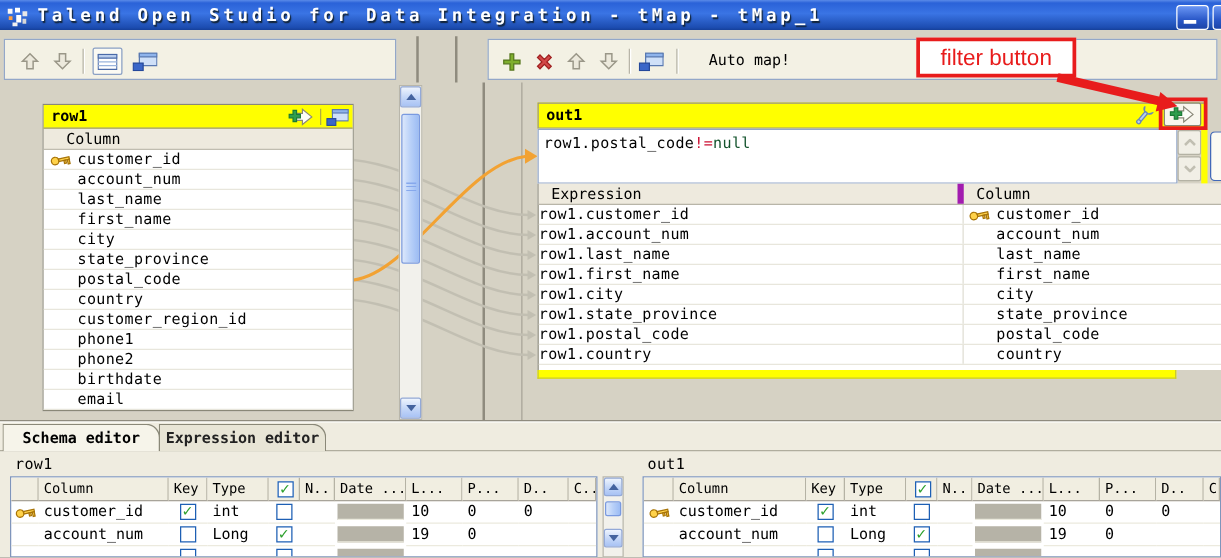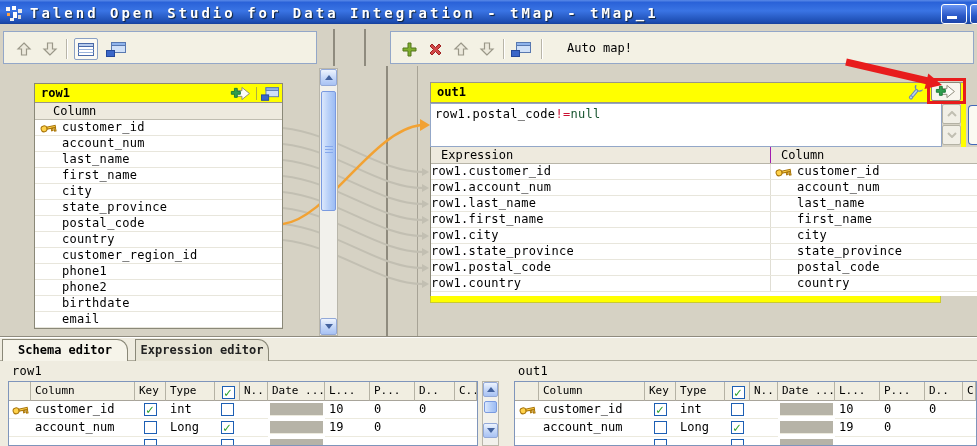--- a/index.html
+++ b/index.html
@@ -70,38 +70,38 @@
     padding:3px 4px; line-height:15px; letter-spacing:.3px; cursor:text;}
   .e-op{ color:#cc1133; } .e-null{ color:#14532d; }
   .spinners{ left:942px; top:104px; width:19px; height:42px;}
   .spbtn{ position:absolute; left:0; width:19px; height:20px; background:#f1efe6; border:1px solid #b4b2a4; border-radius:2px;
     display:flex; align-items:center; justify-content:center;}
   .spbtn svg{ opacity:.55;}
   .ystrip{ left:961px; top:103px; width:5px; height:44px; background:#ffff00;}
   .cutbtn{ left:968px; top:105px; width:9px; height:40px; background:#fbfaf2; border:1px solid #4268b8; border-right:none; border-radius:4px 0 0 4px;}
   .maptable{ left:430px; top:147px; width:547px; background:#fff; border-left:1px solid #8a8878;}
   .maphdr{ display:flex; height:17px; background:#eeeade; border-bottom:1px solid #b8b5a8; line-height:16px;}
-  .maphdr .h1{ width:340px; padding-left:10px; border-right:1px solid #a21caf;}
+  .maphdr .h1{ width:340px; padding-left:10px; border-right:5px solid #a21caf;}
   .maphdr .h2{ flex:1; padding-left:10px;}
   .orow{ display:flex; height:16px; line-height:15px; border-bottom:1px solid #e8e6dc; letter-spacing:.3px; cursor:pointer;}
   .oexp{ width:340px; border-right:1px solid #e0ded4;}
   .ocol{ flex:1; position:relative; padding-left:26px;}
   .ocol .keyic{ position:absolute; left:4px; top:2px;}
   .mapfoot{ left:430px; top:296px; width:511px; height:7px; background:#ffff00; border:1px solid #caca30; border-top:none;}
   .mappad{ left:430px; top:292px; width:547px; height:4px; background:#fff; border-left:1px solid #8a8878;}
 
   
   .curves{ left:283px; top:60px; pointer-events:none;}
 
   
   .bottom{ left:0; top:336px; width:977px; height:110px; background:#efece0; border-top:1px solid #8f8b7e; box-shadow:inset 0 1px 0 #fff;}
   .tab{ position:absolute; top:339px; height:22px; border:1px solid #8a8878; border-bottom:none; border-radius:0 11px 0 0;
     font-weight:bold; font-size:12px; line-height:20px; text-align:center; cursor:pointer;}
   .tab-active{ left:2px; width:126px; background:#f6f4ea; z-index:3;}
-  .tab-inactive{ left:135px; width:134px; background:#e8e5d6; z-index:2; color:#222;}
+  .tab-inactive{ left:127px; width:134px; background:#e8e5d6; z-index:2; color:#222;}
   .tabline{ left:0; top:360px; width:977px; height:1px; background:#b0ad9e;}
   .grplabel{ top:364px; font-size:12px; letter-spacing:.3px;}
 
   .schema{ display:grid; background:#fff; border:1px solid #7f95bb; overflow:hidden; }
   .schema-left{ left:8px; top:381px; width:470px; height:65px;
     grid-template-columns:22px 104px 31px 49px 25px 28px 57px 45px 45px 40px 1fr;}
   .schema-right{ left:514px; top:381px; width:463px; height:65px;
     grid-template-columns:24px 106px 31px 49px 25px 28px 57px 45px 45px 38px 1fr;}
   .sh{ height:19px; background:#f1eee1; border-right:1px solid #b5b2a4; border-bottom:1px solid #a8a49a;
     font-size:11px; line-height:18px; padding-left:4px; white-space:nowrap; overflow:hidden;}
@@ -526,18 +526,19 @@
         <span class="cb"></span>
       </div>
     <div class="sc"></div>
     <div class="sc datecell"></div>
     <div class="sc"></div>
     <div class="sc"></div>
     <div class="sc"></div>
     <div class="sc"></div>
   </div>
 
+  <div class="abs annbox">filter button</div>
   <svg class="abs annarrow" width="140" height="45" viewBox="0 0 140 45">
     <line x1="8" y1="10" x2="90" y2="29" stroke="#e81c1c" stroke-width="7"></line>
     <polygon points="104,33 90.3,21.5 86.5,37.1" fill="#e81c1c"></polygon>
   </svg>
 
 </div>
 
 </body></html>

